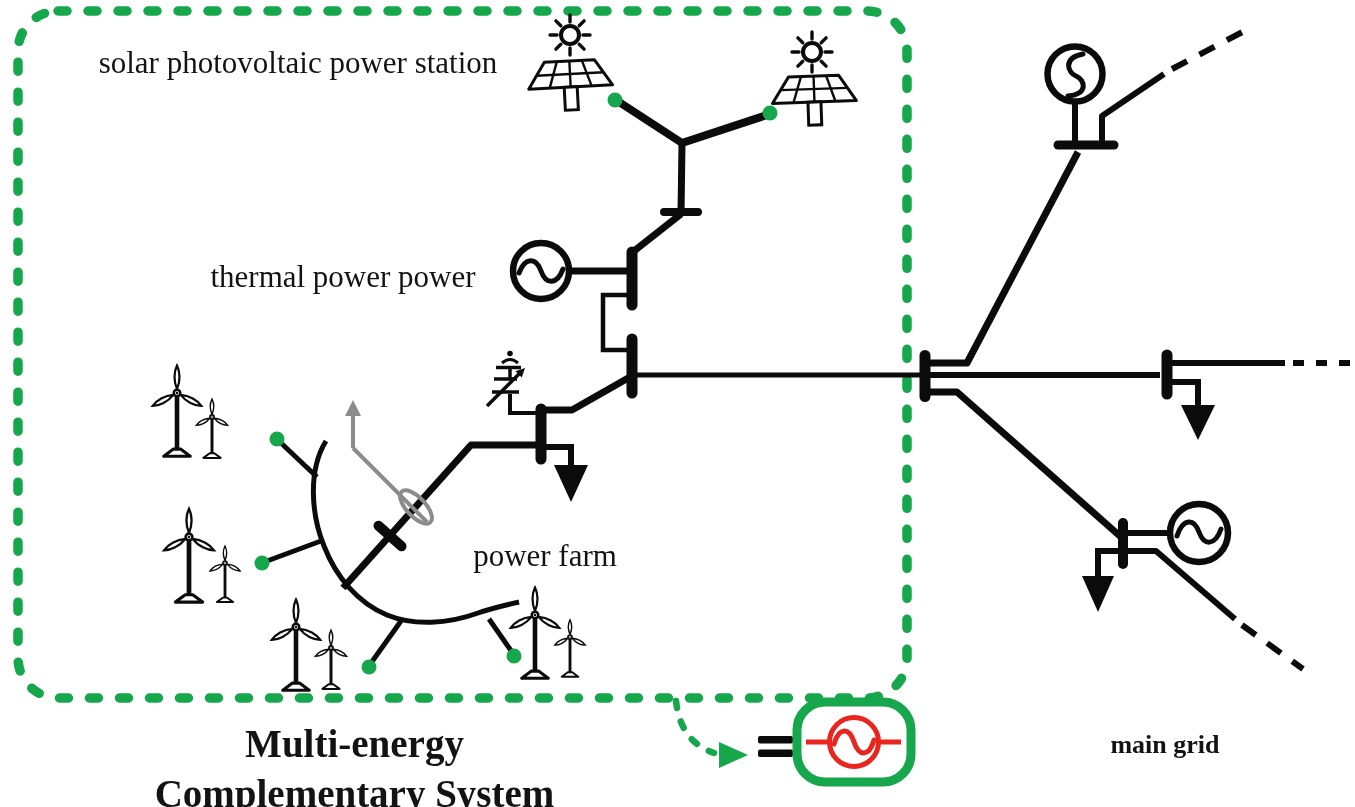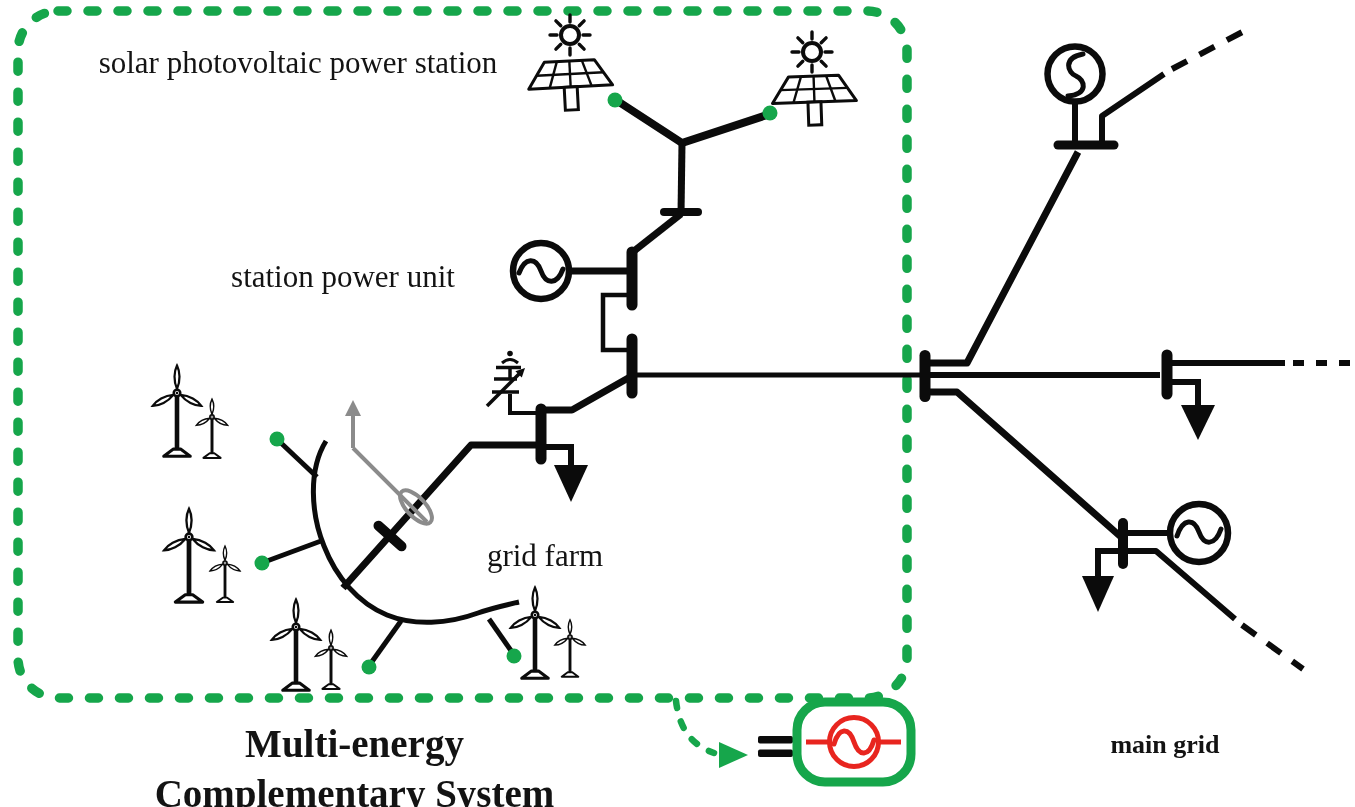--- a/index.html
+++ b/index.html
@@ -200,18 +200,18 @@
   <g>
     <rect x="797" y="702" width="114" height="80" rx="28" class="fw st-g" stroke-width="9"></rect>
     <line x1="806" y1="742" x2="830" y2="742" class="st-r" stroke-width="5"></line>
     <line x1="878" y1="742" x2="901" y2="742" class="st-r" stroke-width="5"></line>
     <circle cx="854" cy="742" r="24.5" class="fw st-r" stroke-width="5"></circle>
     <path d="M 834,744 C 839,727 849,727 854,742 C 859,757 869,757 874,740" class="nf st-r rc" stroke-width="5"></path>
   </g>
 </svg>
 
 <div class="lbl lbl-solar">solar photovoltaic power station</div>
-<div class="lbl lbl-thermal">station power unit</div>
-<div class="lbl lbl-wind">grid farm</div>
+<div class="lbl lbl-thermal">thermal power power</div>
+<div class="lbl lbl-wind">power farm</div>
 <div class="lbl lbl-system">Multi-energy Complementary System</div>
 <div class="lbl lbl-grid">main grid</div>
 
 </div>
 
 </body></html>

